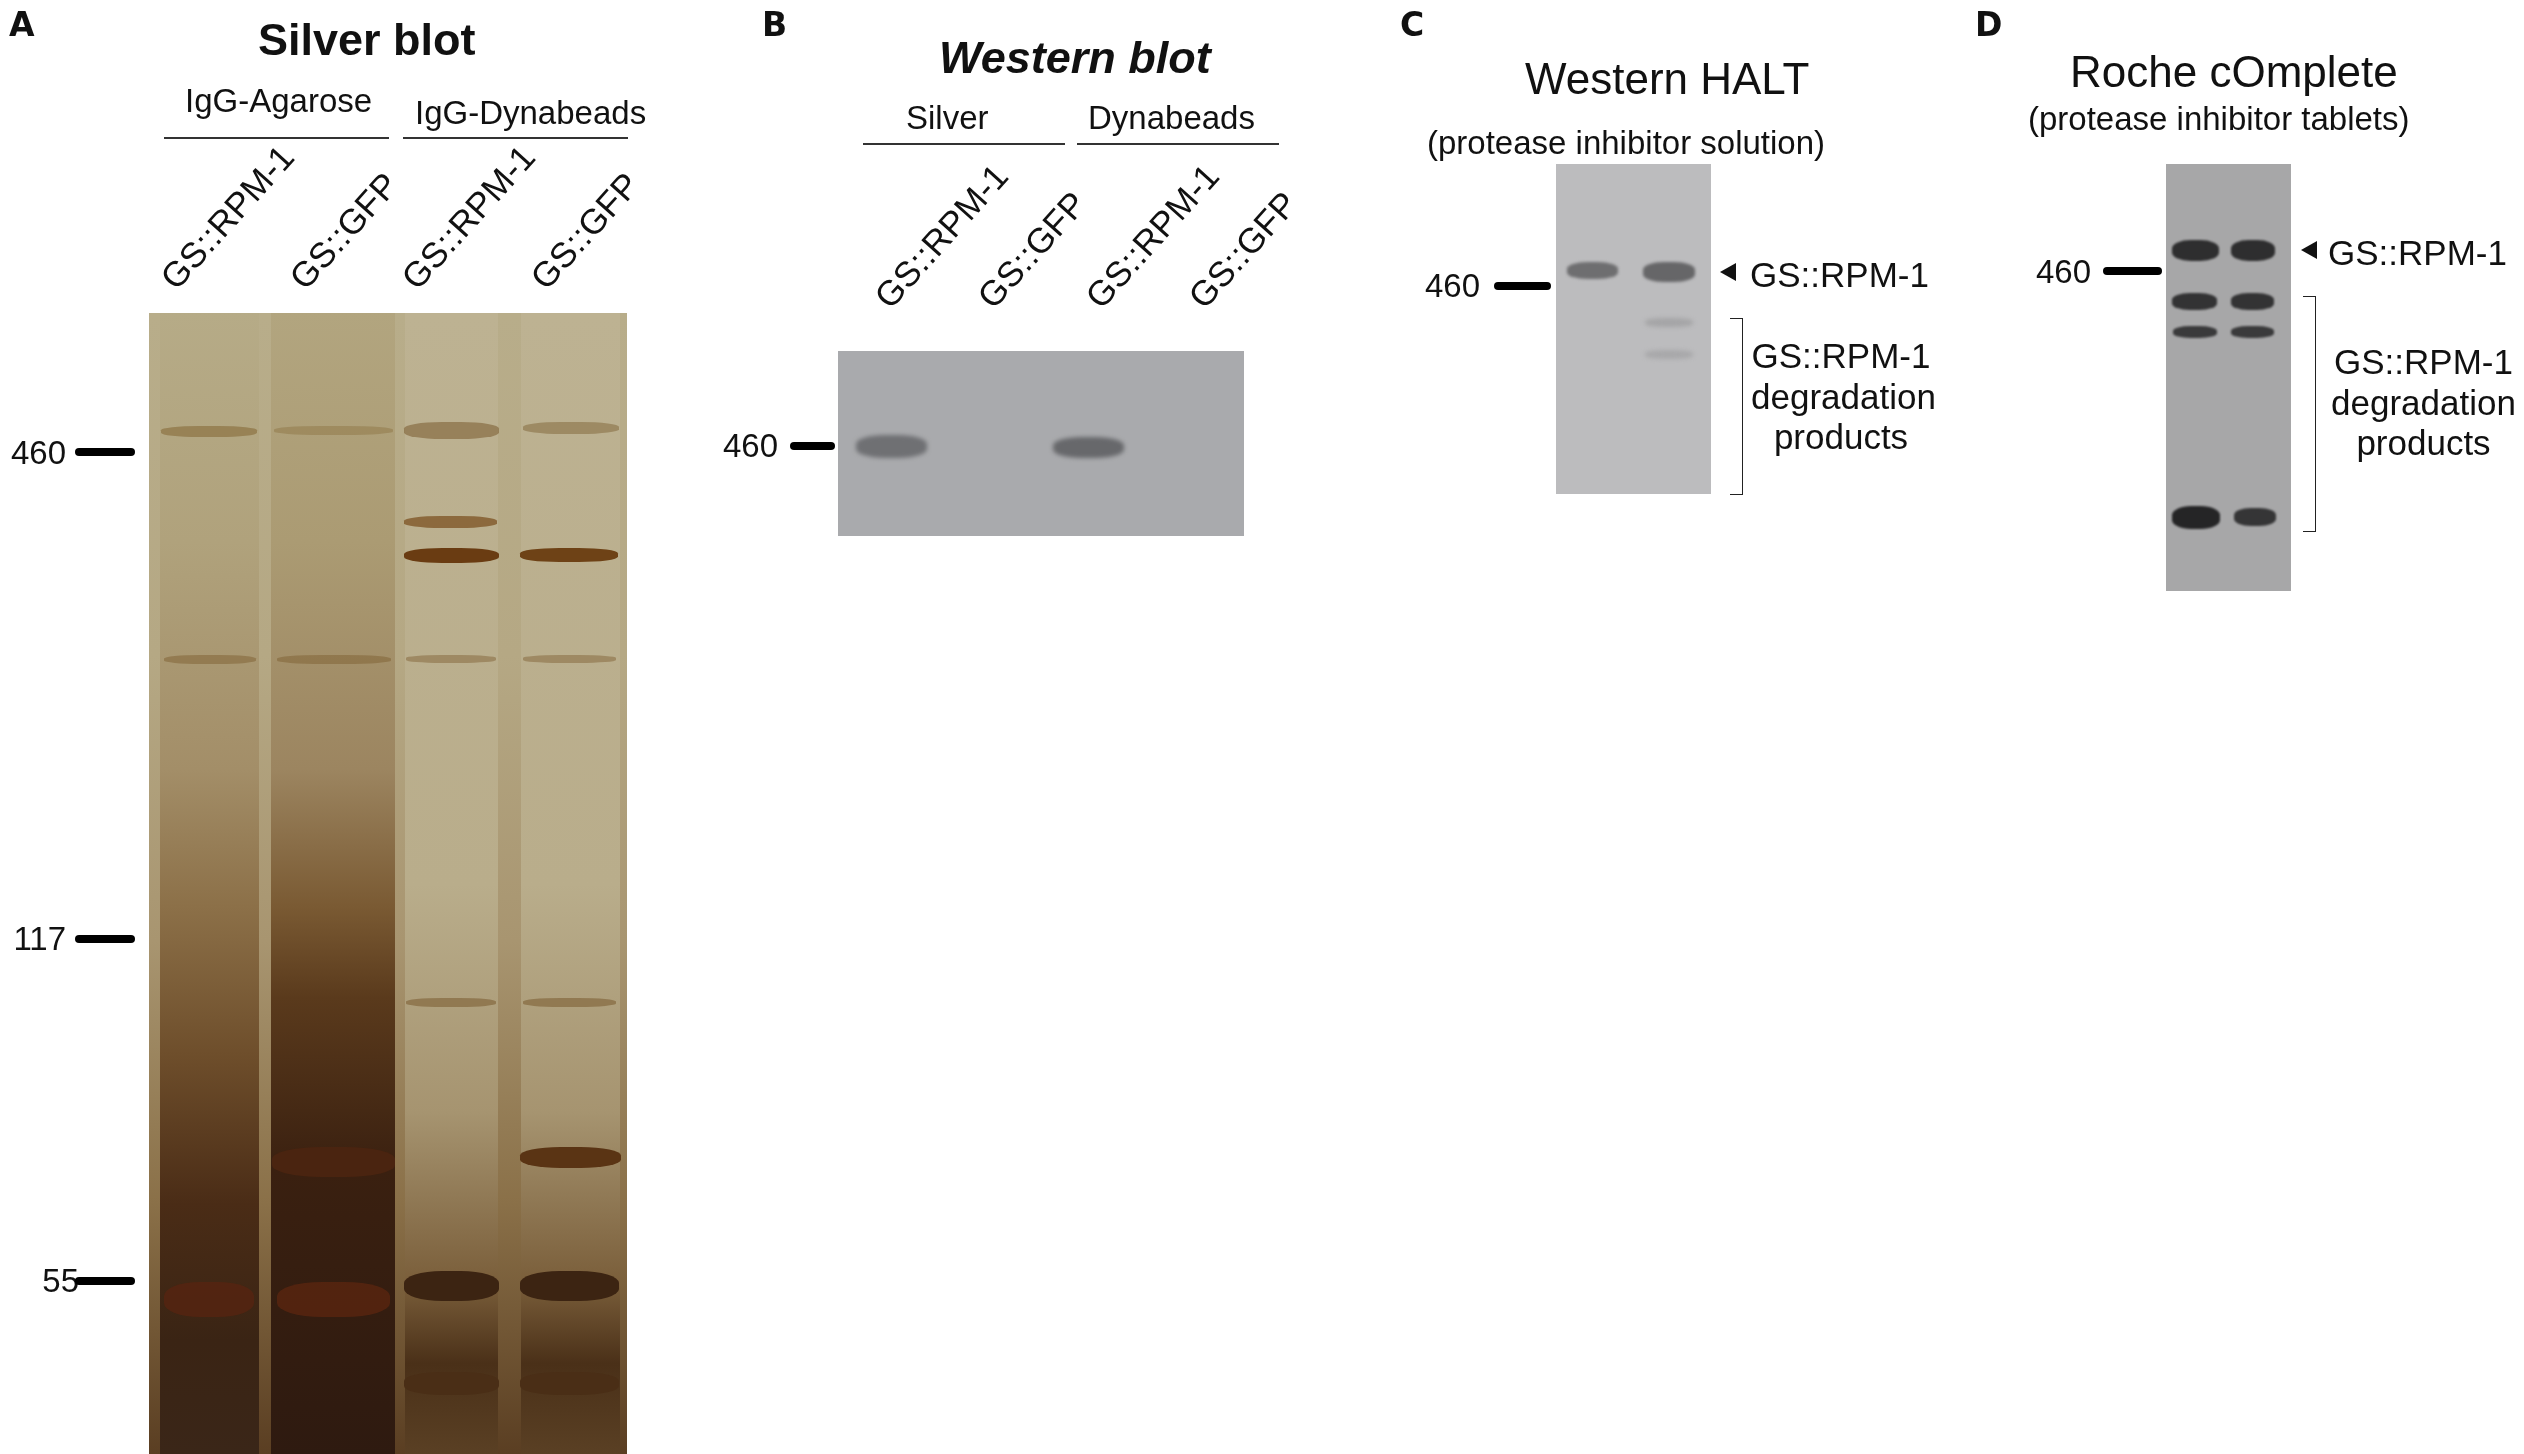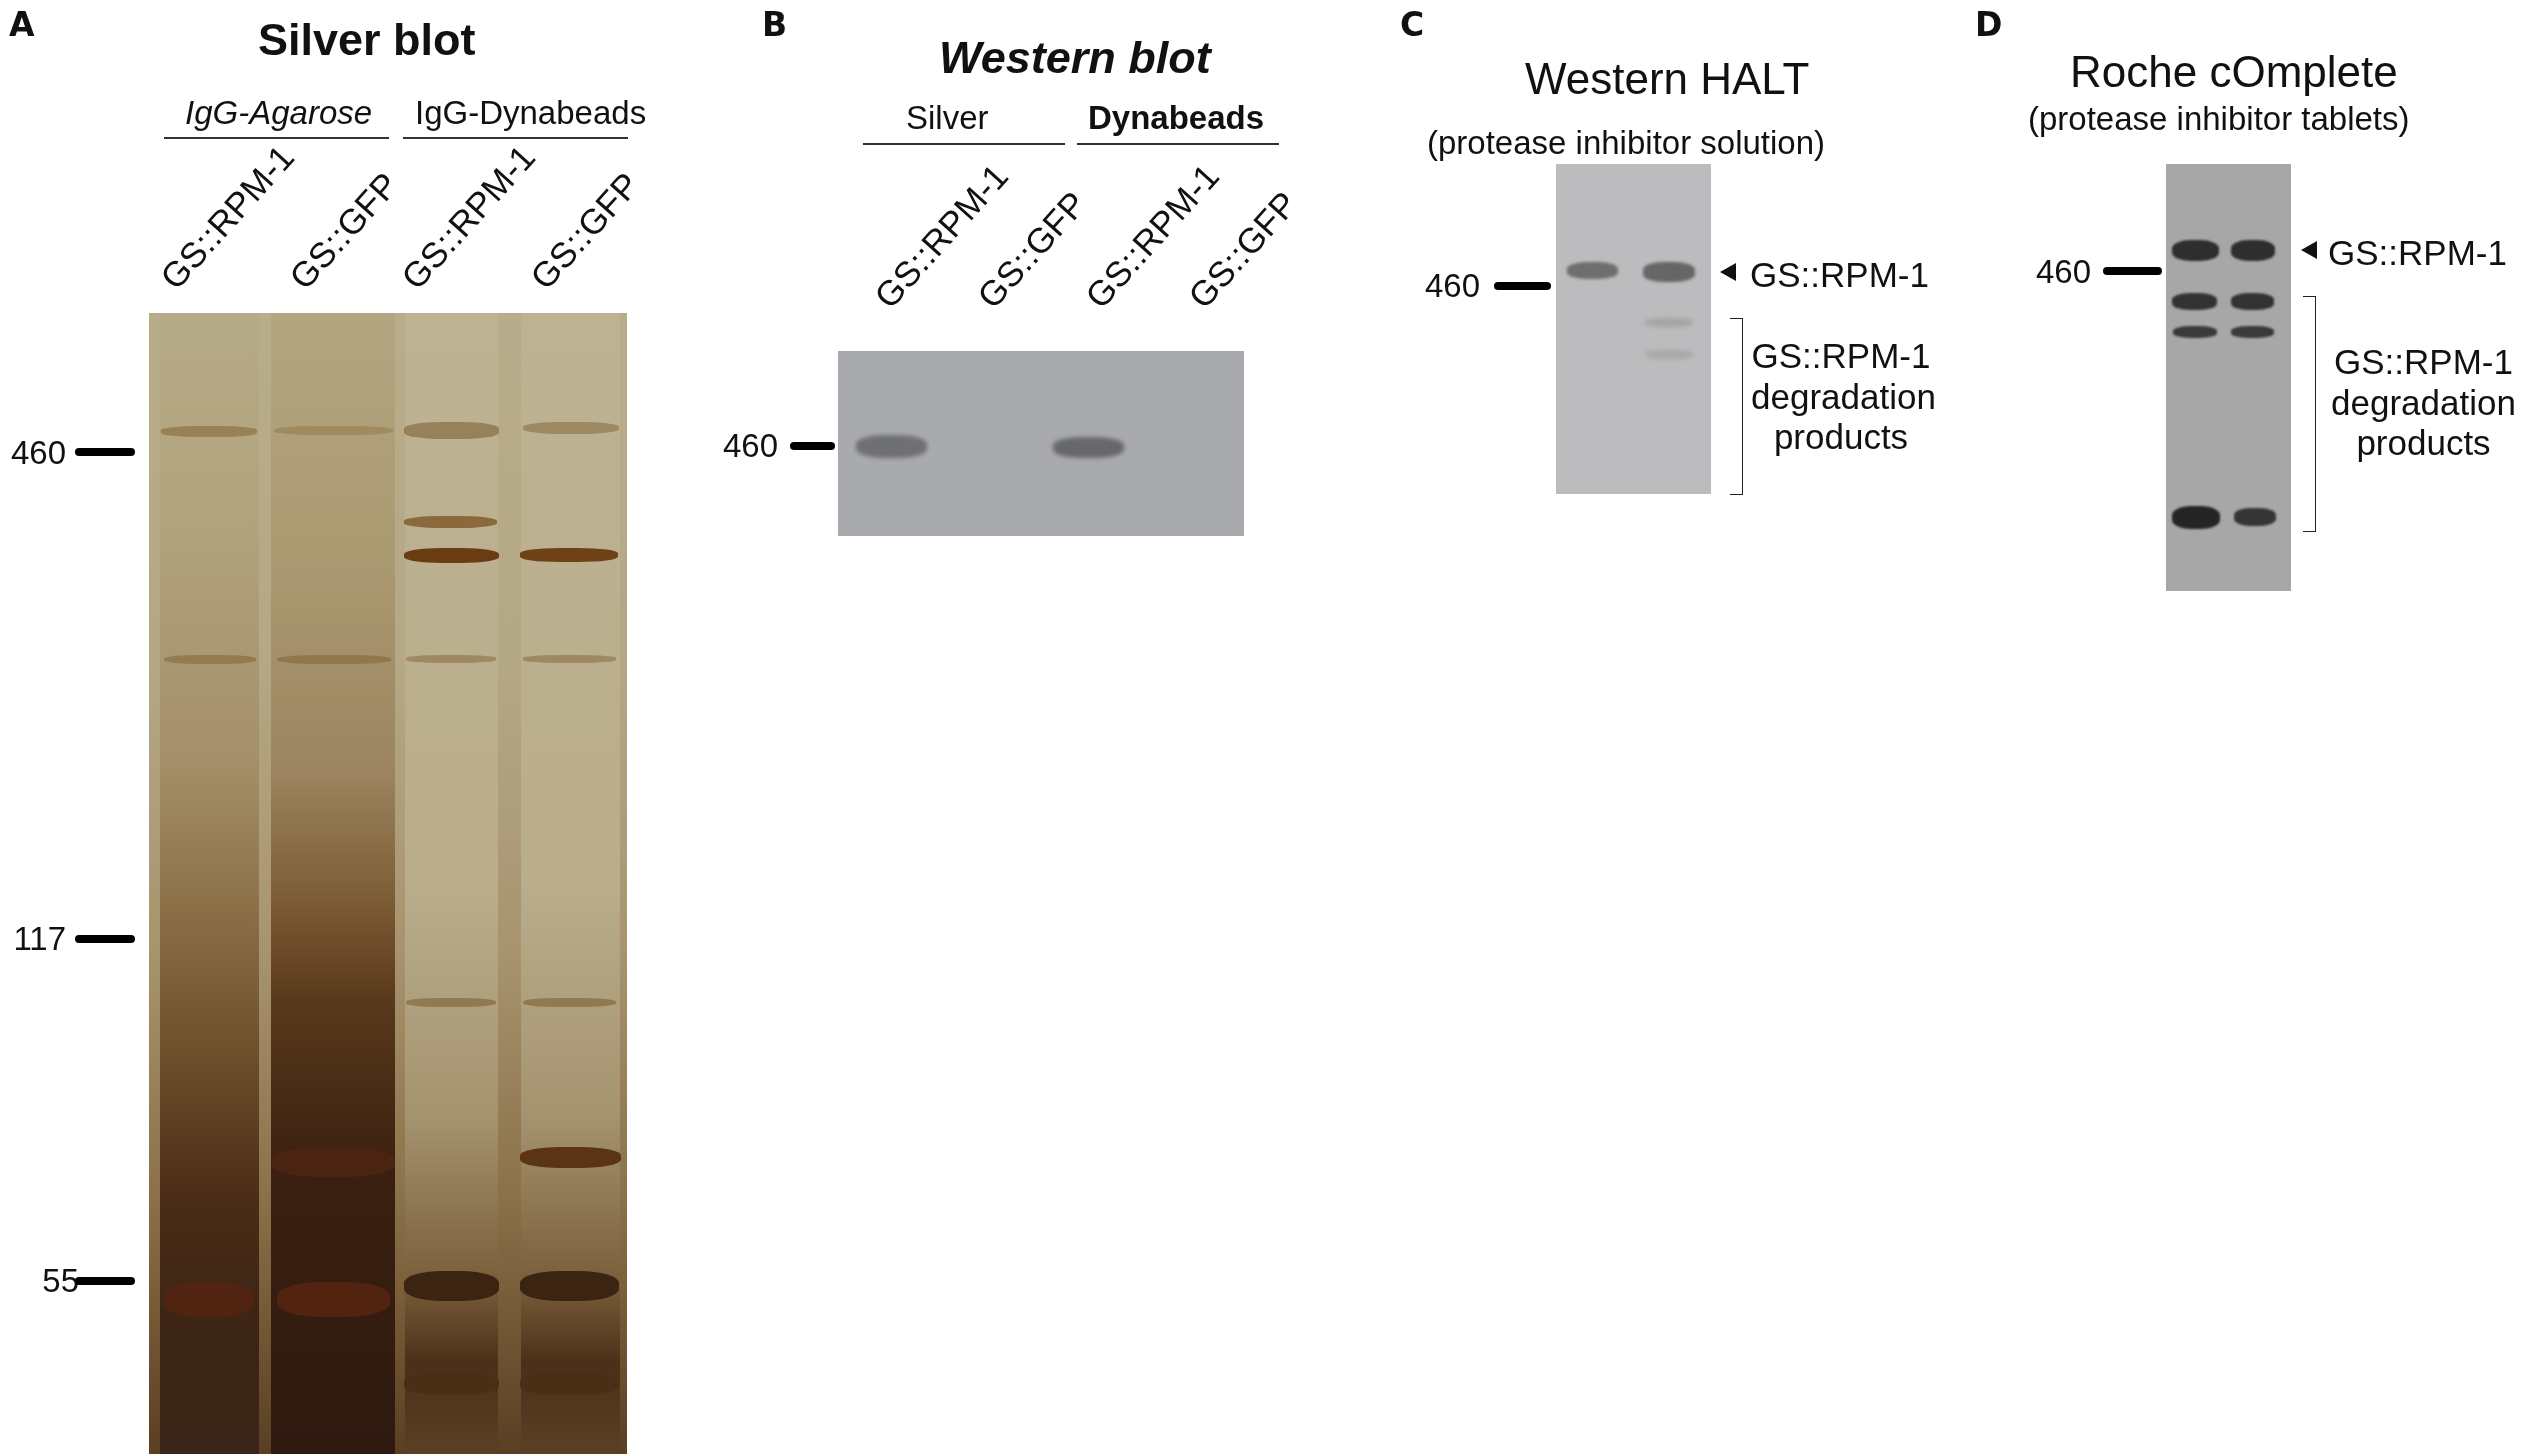--- a/index.html
+++ b/index.html
@@ -26,21 +26,21 @@
   .gray-gel-c { background:#bcbcbe; }
   .gray-gel-d { background:#a7a7a8; }
 </style>
 </head>
 <body>
 
 <div>
   <div class="abs panel-letter" style="left:9px;top:7.5px;">A</div>
   <div class="abs title-bold" style="left:258px;top:16.5px;">Silver blot</div>
 
-  <div class="abs group-label" style="left:185px;top:96px;font-style:italic;">IgG-Agarose</div>
+  <div class="abs group-label" style="left:185px;top:84px;">IgG-Agarose</div>
   <div class="abs group-label" style="left:415px;top:96px;">IgG-Dynabeads</div>
   <div class="abs group-line" style="left:164px;top:137px;width:225px;"></div>
   <div class="abs group-line" style="left:403px;top:137px;width:225px;"></div>
 
   <div class="abs lane-label" style="left:180px;top:260px;">GS::RPM-1</div>
   <div class="abs lane-label" style="left:309px;top:260px;">GS::GFP</div>
   <div class="abs lane-label" style="left:421px;top:260px;">GS::RPM-1</div>
   <div class="abs lane-label" style="left:550px;top:260px;">GS::GFP</div>
 
   <div class="abs mw-label" style="left:0px;top:436px;width:66px;">460</div>
@@ -85,21 +85,21 @@
     <div class="band" style="left:255px;top:1059px;width:95px;height:22.5px;background:#4a2e16;"></div>
     <div class="band" style="left:371px;top:1059px;width:99px;height:22.5px;background:#4a2e16;"></div>
   </div>
 </div>
 
 <div>
   <div class="abs panel-letter" style="left:762px;top:7.5px;">B</div>
   <div class="abs title-bold" style="left:939px;top:35px;font-style:italic;">Western blot</div>
 
   <div class="abs group-label" style="left:906px;top:101px;">Silver</div>
-  <div class="abs group-label" style="left:1088px;top:101px;font-weight:bold;">Dynabeads</div>
+  <div class="abs group-label" style="left:1088px;top:101px;">Dynabeads</div>
   <div class="abs group-line" style="left:863px;top:143px;width:202px;"></div>
   <div class="abs group-line" style="left:1077px;top:143px;width:202px;"></div>
 
   <div class="abs lane-label" style="left:894px;top:279px;">GS::RPM-1</div>
   <div class="abs lane-label" style="left:997px;top:279px;">GS::GFP</div>
   <div class="abs lane-label" style="left:1105px;top:279px;">GS::RPM-1</div>
   <div class="abs lane-label" style="left:1208px;top:279px;">GS::GFP</div>
 
   <div class="abs mw-label" style="left:713px;top:429px;width:65px;">460</div>
   <div class="abs mw-tick" style="left:790px;top:442px;width:45px;"></div>

